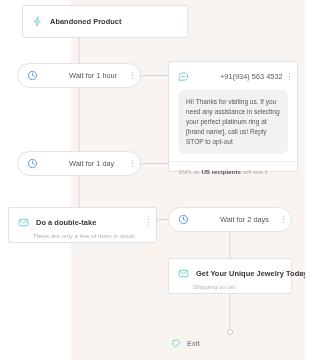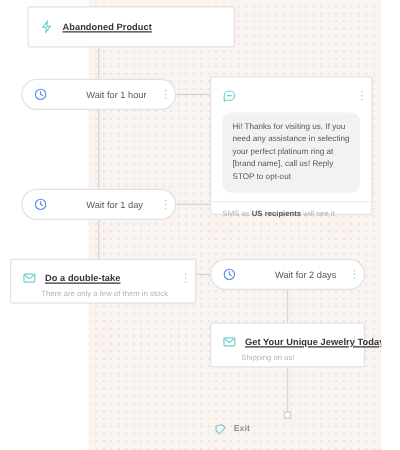--- a/index.html
+++ b/index.html
@@ -56,21 +56,20 @@
     align-items: center;
     gap: 7px;
     padding: 9px 9px 0 9px;
   }
   .title {
     font-size: 7.4px;
     font-weight: bold;
     color: #34343c;
     letter-spacing: 0.05px;
     white-space: nowrap;
-    text-decoration: underline;
   }
   .title-light {
     font-size: 7.4px;
     font-weight: normal;
     color: #56565e;
     white-space: nowrap;
     margin-left: 24px;
   }
   .sub {
     font-size: 6.2px;
@@ -178,20 +177,21 @@
         </span>
     </div>
   </div>
 
   <div class="card" id="sms-card">
     <div class="card-head">
       <svg class="ico" viewBox="0 0 24 24" fill="none" stroke="#6ecfcf" stroke-width="2" stroke-linecap="round" stroke-linejoin="round">
         <path d="M21 12a8 8 0 0 1-8 8H5l-2 2V12a8 8 0 0 1 8-8h2a8 8 0 0 1 8 8Z"></path>
         <path d="M8.5 12 h7"></path>
       </svg>
+      <span class="title-light">+91(934) 563 4532</span>
       <span class="dots">
           <i></i>
           <i></i>
           <i></i>
         </span>
     </div>
     <div class="bubble">Hi! Thanks for visiting us. If you need any assistance in selecting your perfect platinum ring at [brand name], call us! Reply STOP to opt-out</div>
     <div class="sms-foot"><span>SMS as </span><b>US recipients</b><span> will see it</span></div>
   </div>
 

